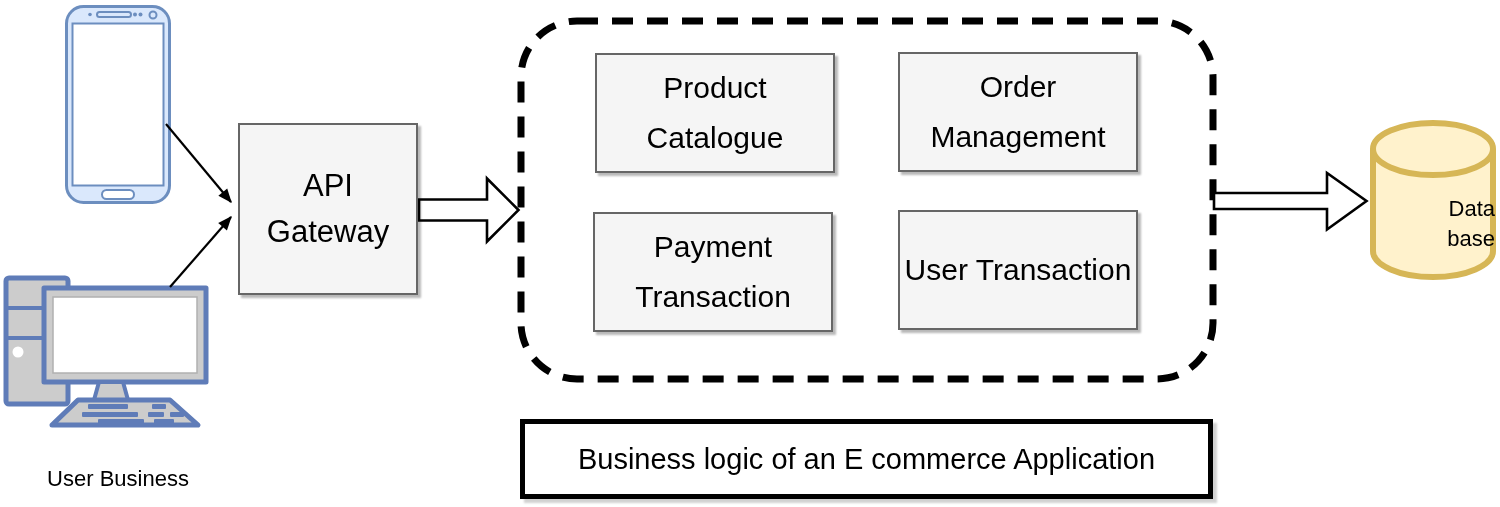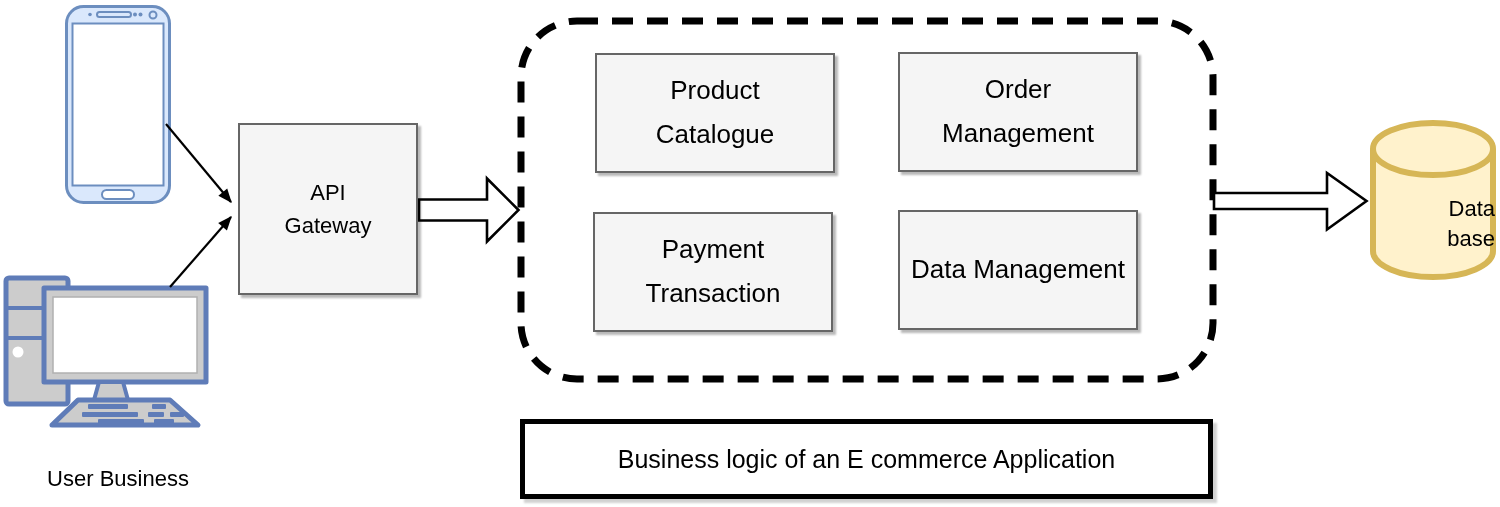--- a/index.html
+++ b/index.html
@@ -19,30 +19,30 @@
   
   .node{
     position:absolute;
     background:var(--node_fill);
     border:2px solid var(--node_stroke);
     box-shadow:3px 3px 2px rgba(0,0,0,0.28);
     display:flex;align-items:center;justify-content:center;
     text-align:center;
   }
   .multiline{white-space:pre-line;}
-  .api-node{font-size:22px;line-height:1.5;}
-  .service-node{font-size:26px;line-height:1.68;}
+  .api-node{font-size:31px;line-height:1.5;}
+  .service-node{font-size:30px;line-height:1.68;}
 
   .caption-box{
     position:absolute;
     background:#ffffff;
     border:5px solid #000000;
     box-shadow:4px 4px 2px rgba(0,0,0,0.18);
     display:flex;align-items:center;justify-content:center;
-    font-size:25px;text-align:center;
+    font-size:29px;text-align:center;
   }
 
   .user-requests{
     position:absolute;left:14px;top:466px;width:208px;
     text-align:center;font-size:22px;
   }
 
   .db-label{
     position:absolute;left:1372px;top:194px;width:123px;
     text-align:right;font-size:22px;line-height:1.35;
@@ -129,21 +129,21 @@
   </div>
   <div class="node service-node" style="left:898px;top:52px;width:240px;height:120px;">
     <span class="multiline">Order
 Management</span>
   </div>
   <div class="node service-node" style="left:593px;top:212px;width:240px;height:120px;">
     <span class="multiline">Payment
 Transaction</span>
   </div>
   <div class="node service-node" style="left:898px;top:210px;width:240px;height:120px;">
-    <span class="multiline">Data Management</span>
+    <span class="multiline">User Transaction</span>
   </div>
 
   <svg class="abs" style="left:1369px;top:120px;" width="129" height="161" viewBox="0 0 129 161">
     <path class="db-body" d="M4,29 L4,131 A60,26 0 0 0 124,131 L124,29"></path>
     <ellipse class="db-body" cx="64" cy="29" rx="60" ry="26"></ellipse>
   </svg>
   <div class="db-label multiline">Data
 base</div>
 
   <div class="caption-box" style="left:520px;top:419px;width:693px;height:80px;">

